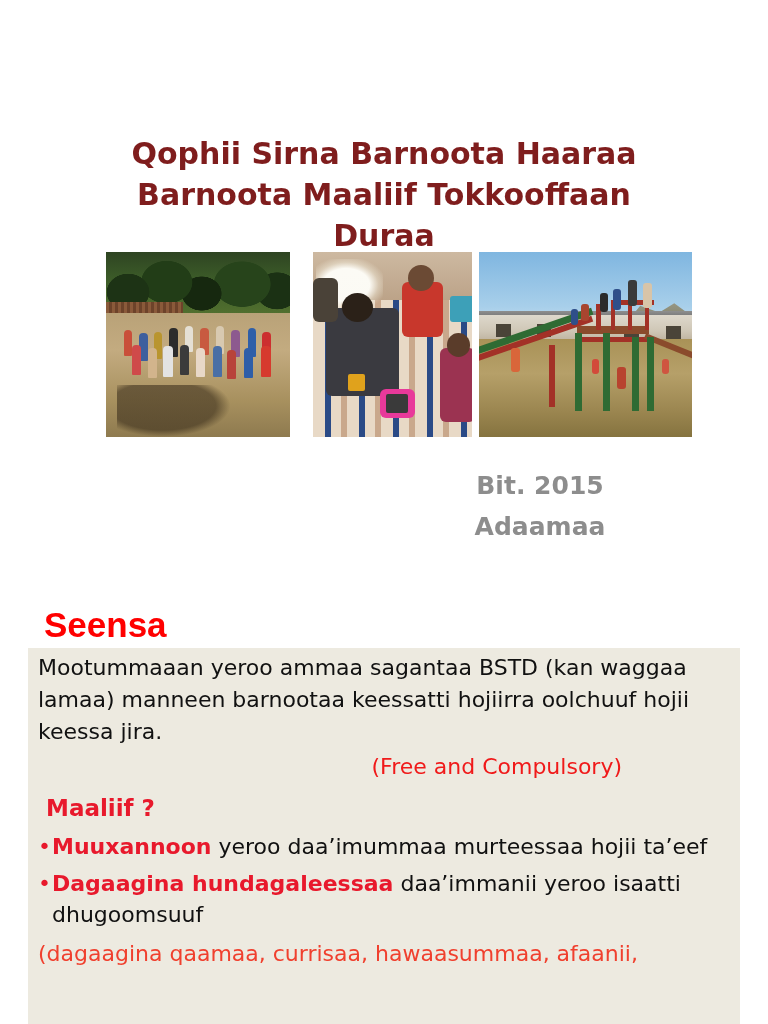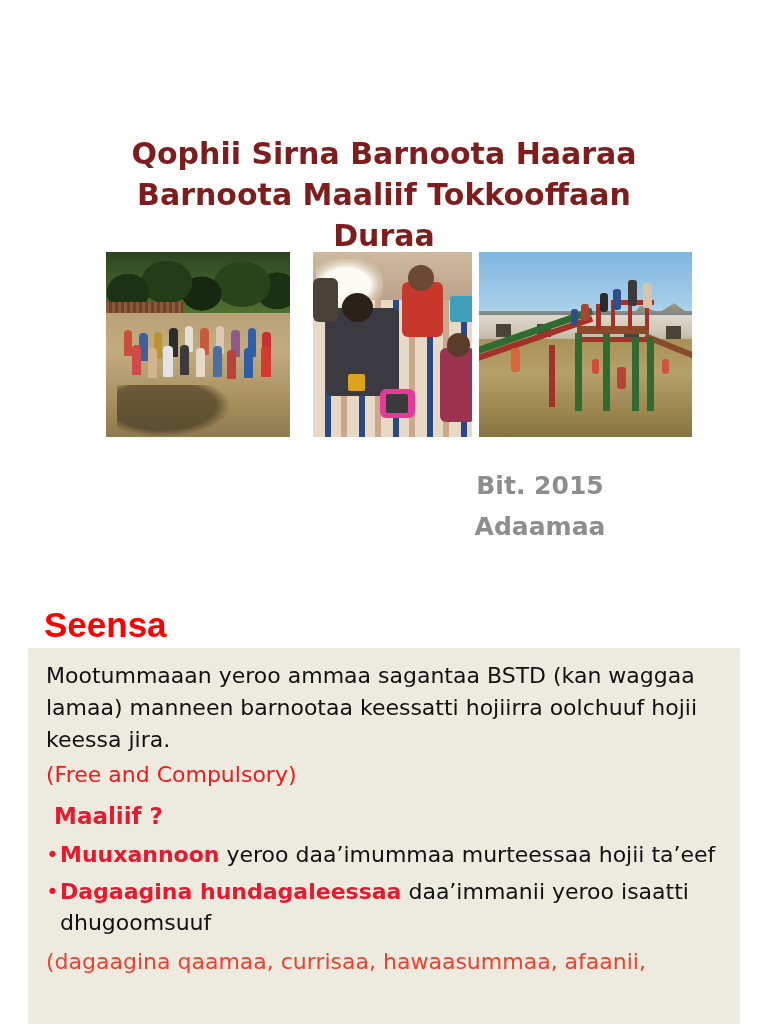--- a/index.html
+++ b/index.html
@@ -126,35 +126,35 @@
   }
 
   
   .content-box {
     position: absolute;
     top: 648px;
     left: 28px;
     width: 712px;
     height: 376px;
     background: #EDEAE0;
-    padding: 8px;
+    padding: 0;
     box-sizing: border-box;
     overflow: hidden;
   }
   .cb-inner { padding: 4px 8px 0 10px; }
 
   .para {
     font-family: "DejaVu Sans", sans-serif;
     font-size: 22px;
     line-height: 32px;
     color: #111111;
     margin: 0;
   }
   .para-centered {
-    text-align: left;
+    text-align: right;
     color: #F01A1A;
     font-size: 22px;
     line-height: 32px;
     margin: 3px 0 0 0;
     padding-right: 110px;
     font-family: "DejaVu Sans", sans-serif;
   }
   .maaliif {
     font-family: "DejaVu Sans", sans-serif;
     font-weight: bold;

